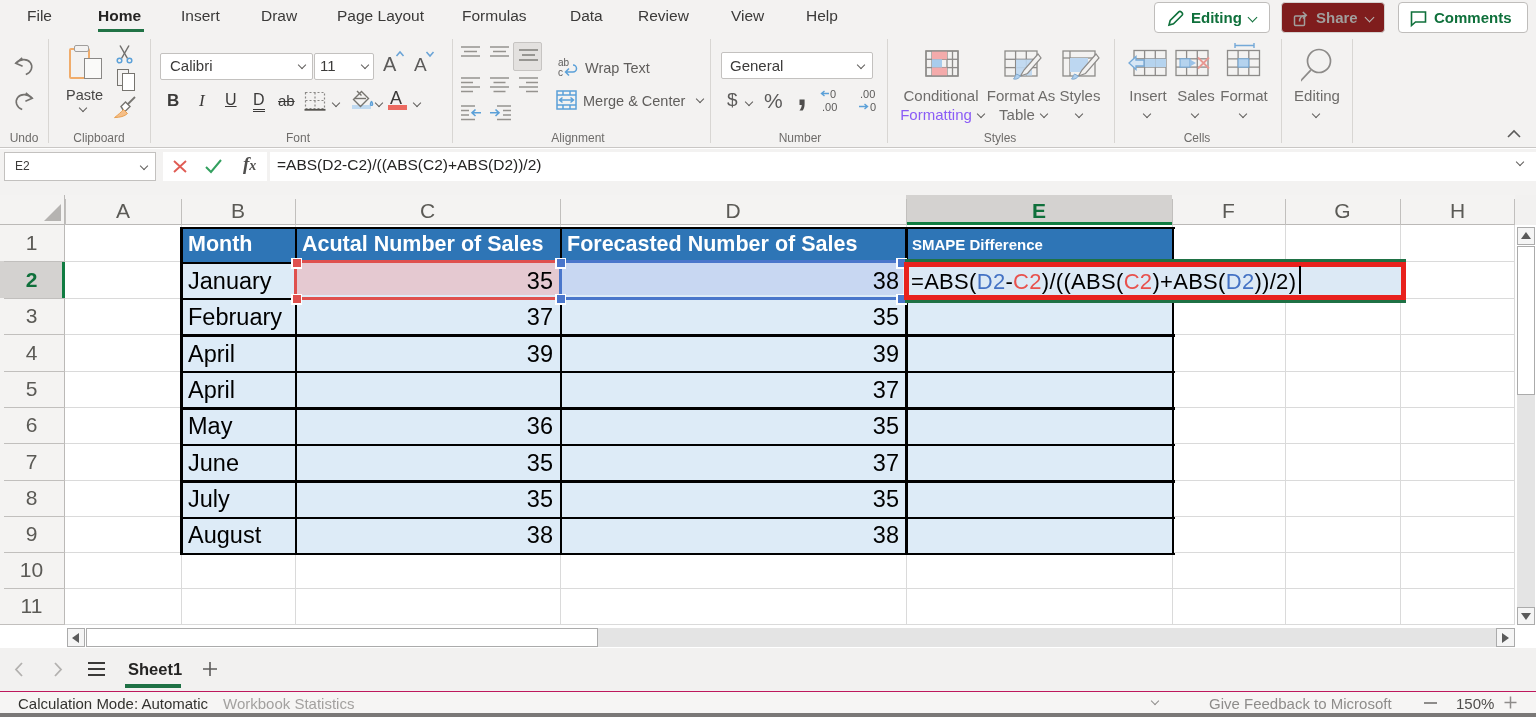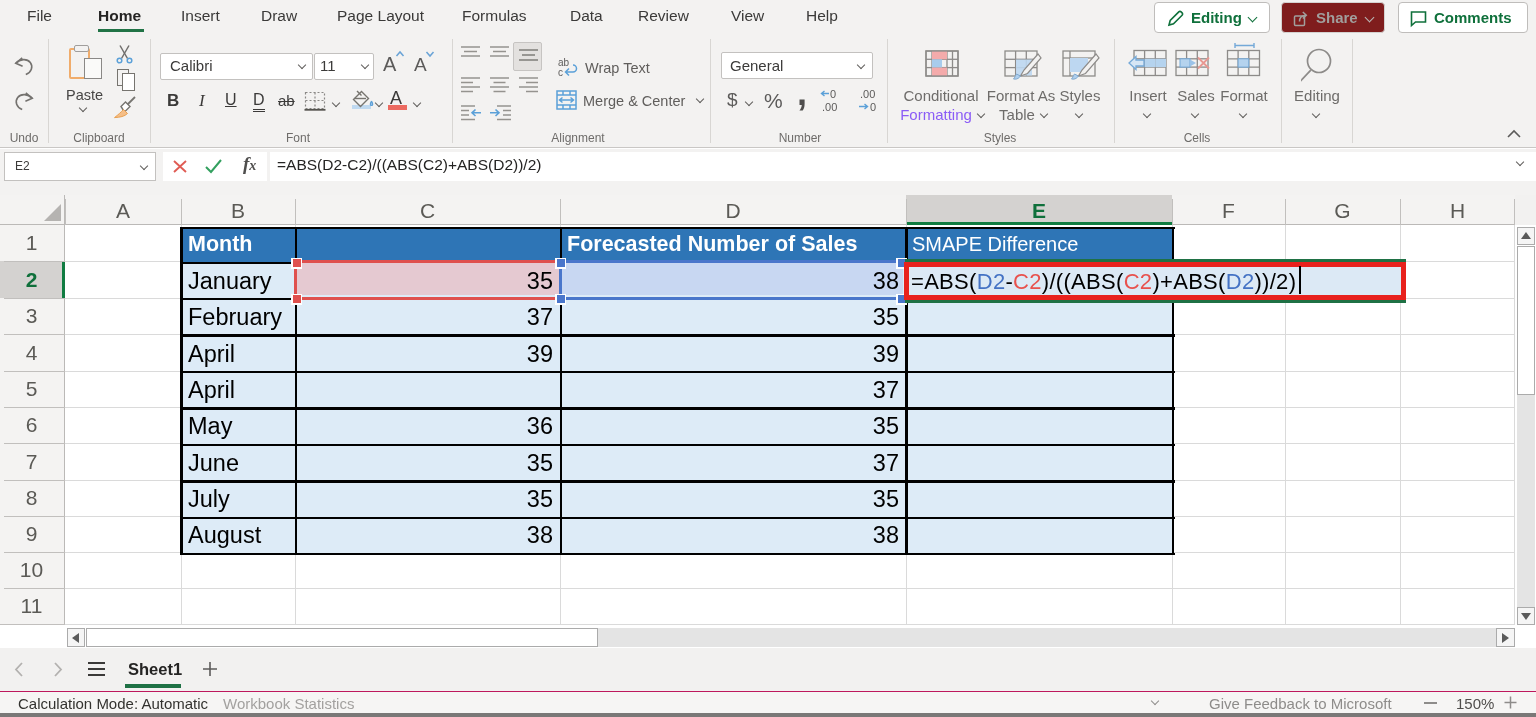--- a/index.html
+++ b/index.html
@@ -461,22 +461,23 @@
   <div class="a" style="left:180px;top:285px;width:994.5px;height:2.5px;background:#000"></div>
   <div class="a" style="left:180px;top:321.5px;width:994.5px;height:2.5px;background:#000"></div>
   <div class="a" style="left:180px;top:357.5px;width:994.5px;height:2.5px;background:#000"></div>
   <div class="a" style="left:180px;top:31.5px;width:2.5px;height:328.5px;background:#000"></div>
   <div class="a" style="left:294.5px;top:31.5px;width:2.5px;height:328.5px;background:#000"></div>
   <div class="a" style="left:559.5px;top:31.5px;width:2.5px;height:328.5px;background:#000"></div>
   <div class="a" style="left:905px;top:31.5px;width:2.5px;height:328.5px;background:#000"></div>
   <div class="a" style="left:1171.5px;top:31.5px;width:2.5px;height:328.5px;background:#000"></div>
 
   <div class="t" style="left:188px;top:34px;height:47px;line-height:31px;font-size:21.5px;font-weight:700;color:#fff">Month</div>
+  <div class="t" style="left:302px;top:34px;height:32.5px;line-height:31px;font-size:21.5px;font-weight:700;color:#fff">Acutal Number of Sales</div>
   <div class="t" style="left:567px;top:34px;height:32.5px;line-height:31px;font-size:21.5px;font-weight:700;color:#fff">Forecasted Number of Sales</div>
-  <div class="t" style="left:912px;top:34px;height:32.5px;line-height:31px;font-size:20px;font-weight:400;color:#fff">SMAPE Difference</div>
+  <div class="t" style="left:912px;top:34px;height:32.5px;line-height:31px;font-size:15px;font-weight:700;color:#fff">SMAPE Difference</div>
 
   <div class="t" style="left:188px;top:67.5px;height:37px;line-height:36px;font-size:23.5px;color:#000">January</div>
   <div class="t" style="left:188px;top:104.5px;height:36px;line-height:35px;font-size:23.5px;color:#000">February</div>
   <div class="t" style="left:188px;top:140.5px;height:37px;line-height:36px;font-size:23.5px;color:#000">April</div>
   <div class="t" style="left:188px;top:177.5px;height:36px;line-height:35px;font-size:23.5px;color:#000">April</div>
   <div class="t" style="left:188px;top:213.5px;height:36px;line-height:35px;font-size:23.5px;color:#000">May</div>
   <div class="t" style="left:188px;top:249.5px;height:37px;line-height:36px;font-size:23.5px;color:#000">June</div>
   <div class="t" style="left:188px;top:286.5px;height:36px;line-height:35px;font-size:23.5px;color:#000">July</div>
   <div class="t" style="left:188px;top:322.5px;height:36px;line-height:35px;font-size:23.5px;color:#000">August</div>
 

